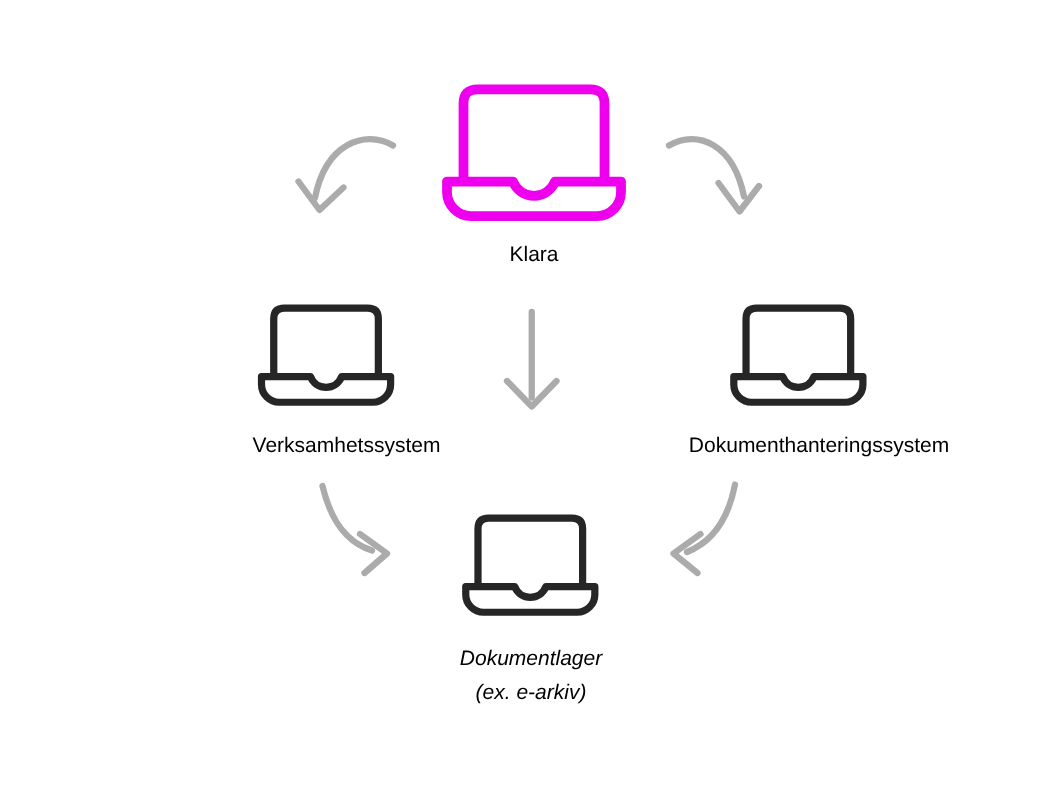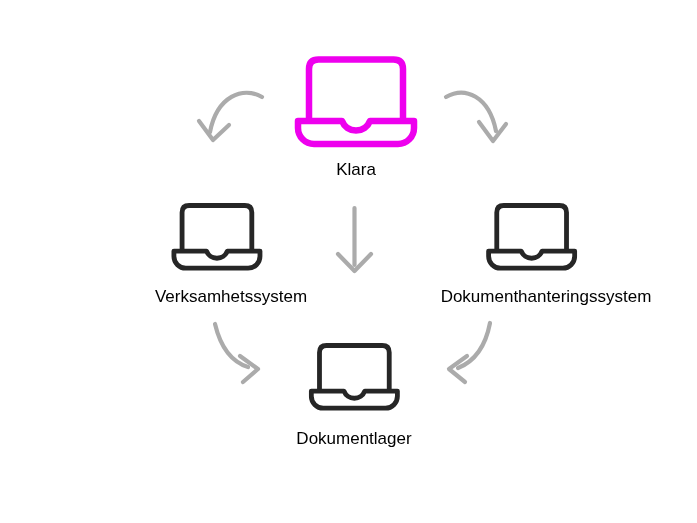--- a/index.html
+++ b/index.html
@@ -53,28 +53,28 @@
     fill:var(--background);
     stroke:currentColor;
     stroke-width:6.5;
     stroke-linejoin:round;
   }
   .laptop-lg{width:124px;height:94px;}
   .laptop-sm{width:92px;height:70px;}
   .accent{color:var(--accent-magenta);}
   .dark{color:var(--laptop-dark);}
   .label{
-    font-size:17px;
+    font-size:14px;
     line-height:23px;
     text-align:center;
     color:var(--text);
   }
   .node--klara .label{margin-top:9px;}
   .node--mid .label{margin-top:13px;margin-left:28px;}
-  .node--bottom .label{margin-top:15px;}
+  .node--bottom .label{margin-top:15px;font-style:italic;}
 </style>
 </head>
 <body>
 
 <div class="canvas">
 
   <svg class="arrows" viewBox="0 0 697 523" aria-hidden="true">
     <g>
       <g>
         <path d="M262 97 C243 86 217 96 210 132"></path>
@@ -123,16 +123,17 @@
     <div class="label">Dokumenthanteringssystem</div>
   </div>
 
   <div class="node node--bottom" style="left:354px;top:342px">
     <svg class="laptop laptop-sm dark" viewBox="0 0 124 94" aria-hidden="true">
       <path class="screen" d="M15 69 L15 14 Q15 4.5 24.5 4.5 L99.5 4.5 Q109 4.5 109 14 L109 69"></path>
       <path class="base" d="M4 66 H48 A15 15 0 0 0 76 66 H120 V73 A16 16 0 0 1 104 89 H20 A16 16 0 0 1 4 73 Z"></path>
     </svg>
     <div class="label">
       <div>Dokumentlager</div>
+      <div>(ex. e-arkiv)</div>
     </div>
   </div>
 
 </div>
 
 </body></html>

